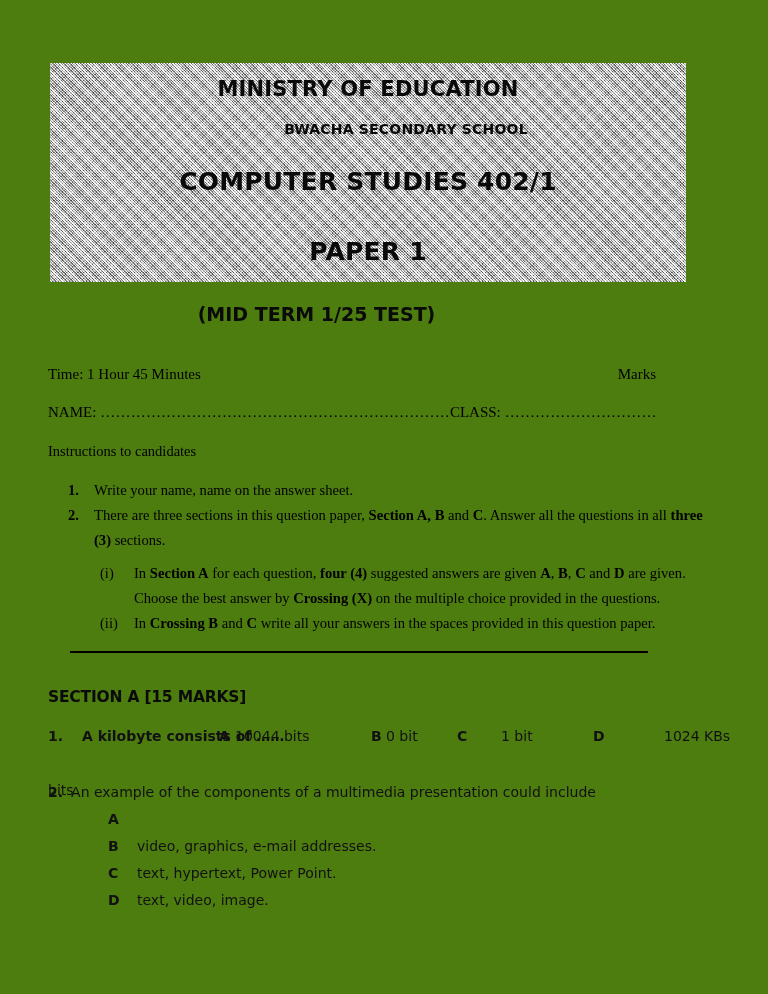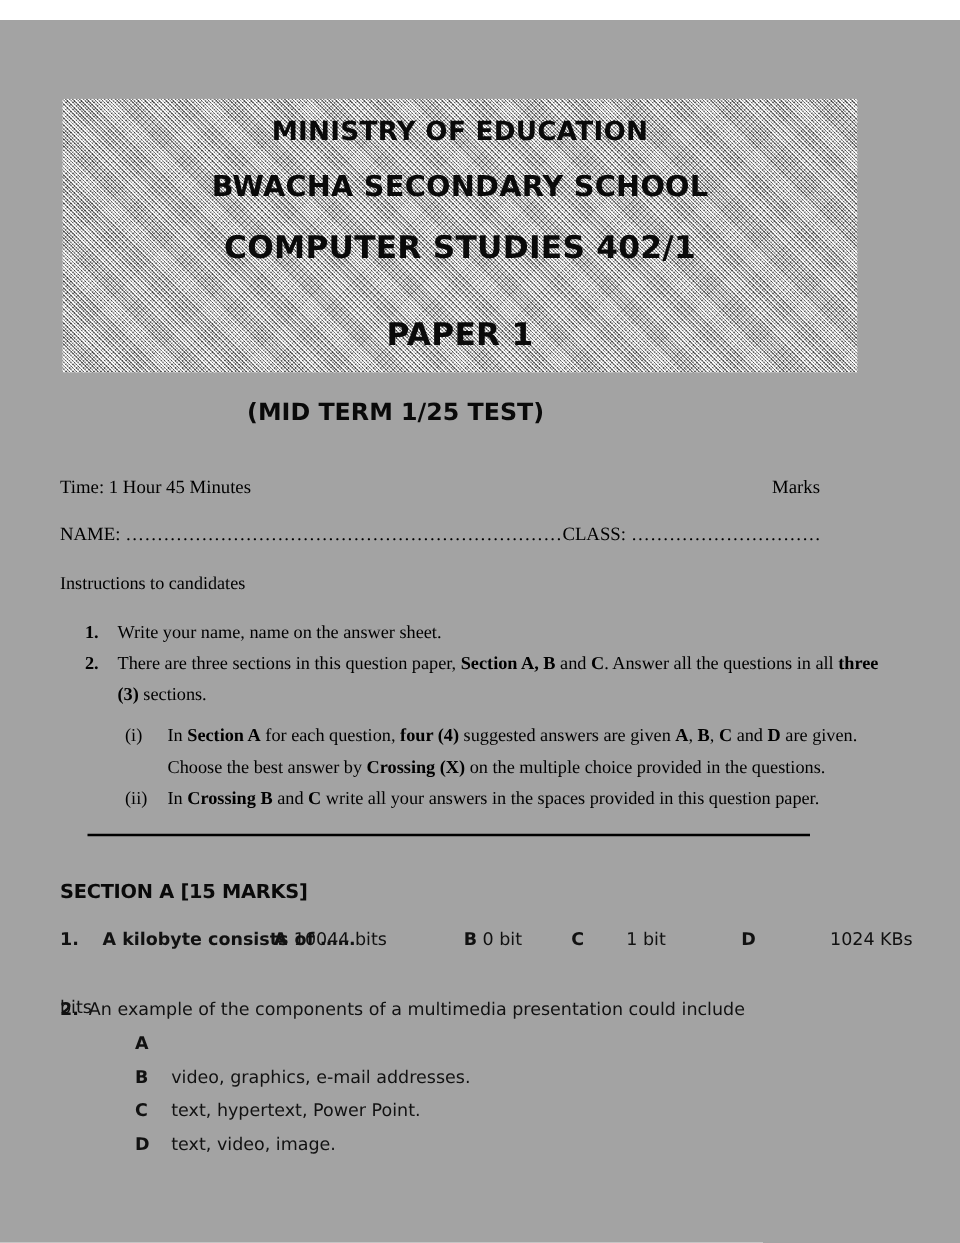--- a/index.html
+++ b/index.html
@@ -12,22 +12,21 @@
     height: 994px;
     position: relative;
     font-family: "Liberation Serif", serif;
     color: #000000;
     overflow: hidden;
   }
 
   .page {
     position: absolute;
     inset: 0;
-    background: #a3a3a3;
-    margin-top: 16px;
+    background: #4d7c0f;
   }
 
   
   .banner {
     position: absolute;
     left: 50px;
     top: 63px;
     width: 636px;
     height: 219px;
     overflow: hidden;
@@ -63,21 +62,21 @@
     color: #0a0a0a;
   }
   .banner-line {
     position: absolute;
     left: 0;
     width: 100%;
     letter-spacing: 0.2px;
     white-space: nowrap;
   }
   .bl1 { top: 14px;  font-size: 21px; }
-  .bl2 { top: 58px;  font-size: 23px; }
+  .bl2 { top: 58px;  font-size: 14px; padding-left: 38px; }
   .bl3 { top: 104px; font-size: 25px; }
   .bl4 { top: 174px; font-size: 25px; }
 
   
   .subtitle {
     position: absolute;
     left: 0;
     top: 303px;
     width: 633px;
     text-align: center;

